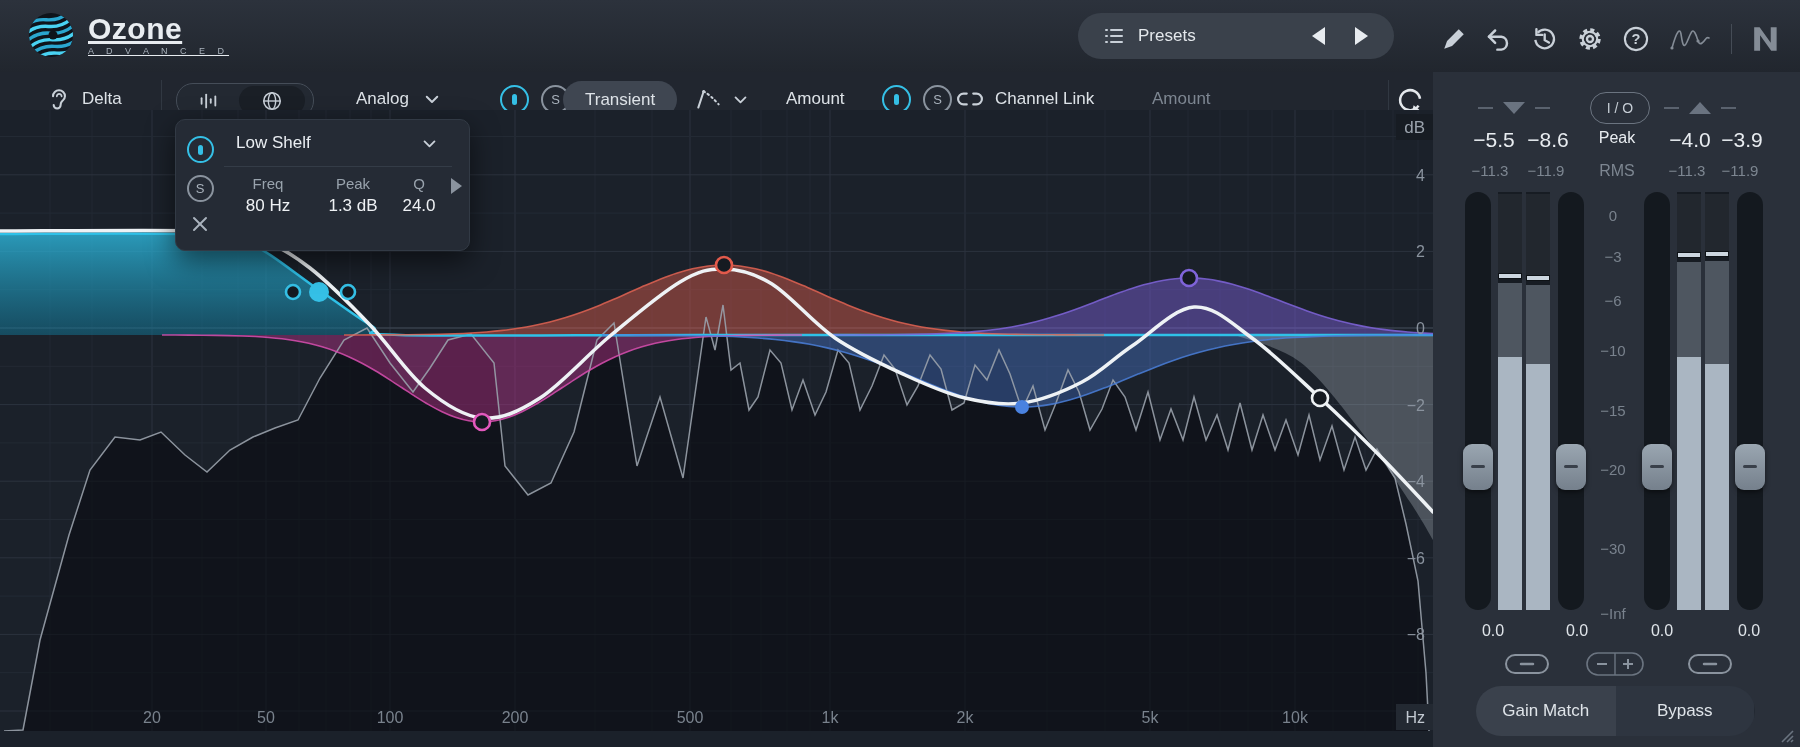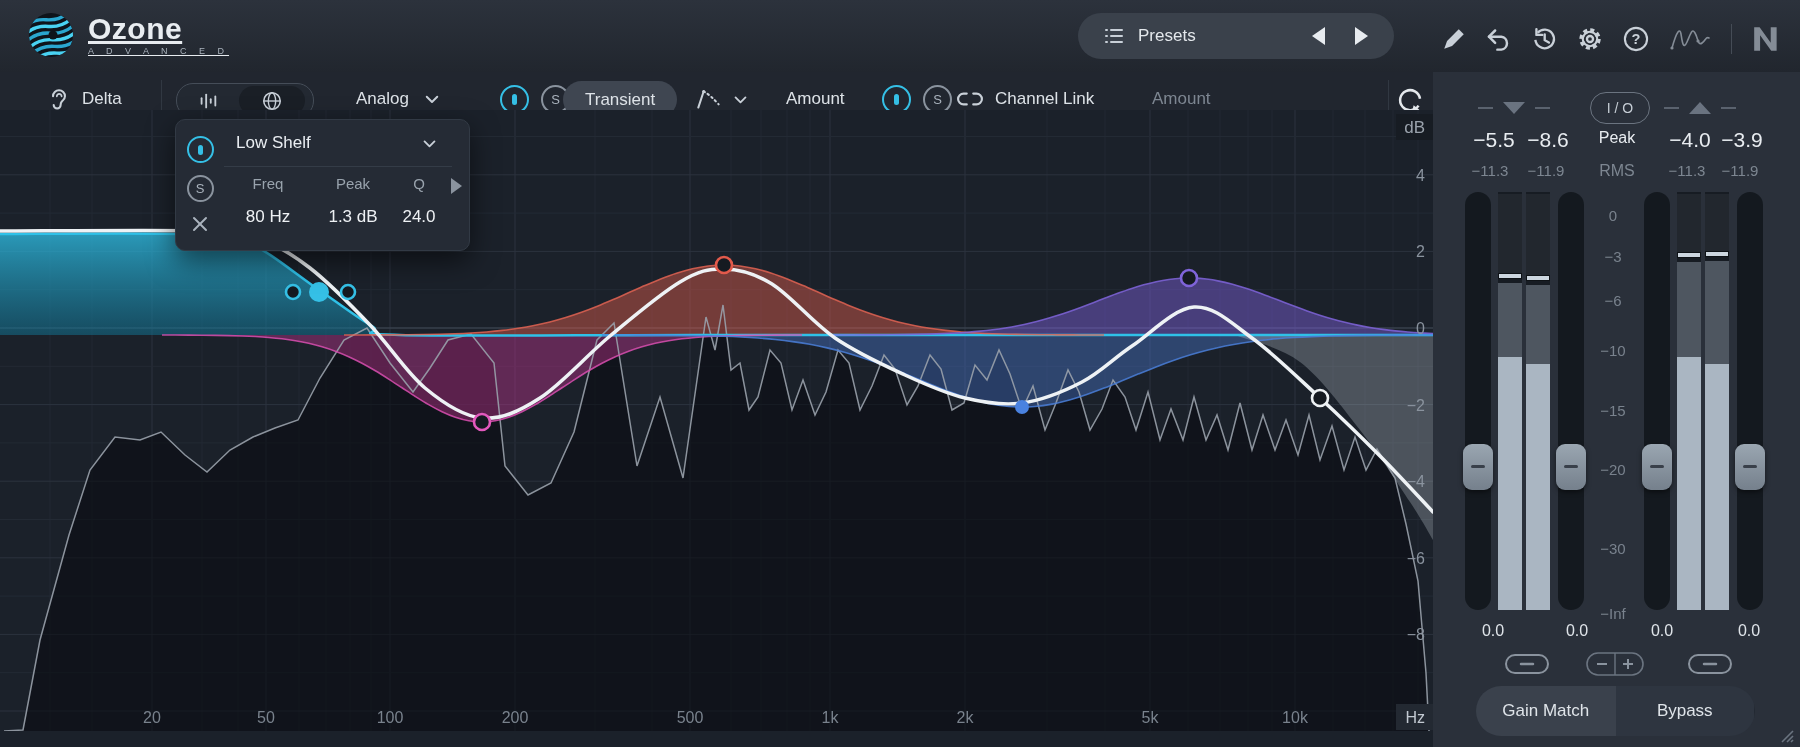--- a/index.html
+++ b/index.html
@@ -53,21 +53,21 @@
   .popup{position:absolute;left:175px;top:9px;width:293px;height:130px;border-radius:10px;
          background:#252b35;border:1px solid #323a45;box-shadow:0 10px 28px rgba(0,0,0,.55);z-index:5;}
   .pp-left{position:absolute;left:0;top:0;width:48px;height:130px;display:flex;flex-direction:column;
            align-items:center;justify-content:space-around;padding:10px 0;box-sizing:border-box;}
   .pp-main{position:absolute;left:48px;top:0;width:228px;height:130px;}
   .pp-title-row{height:46px;display:flex;align-items:center;border-bottom:1px solid #343c47;}
   .pp-title{font-size:17px;color:#e9edf1;margin-left:12px;flex:1;}
   .pp-table{display:flex;margin-top:8px;}
   .pp-col{text-align:center;}
   .pp-h{font-size:15px;color:#99a3ad;}
-  .pp-v{font-size:17px;color:#eef1f4;margin-top:15px;}
+  .pp-v{font-size:17px;color:#eef1f4;margin-top:4px;}
   .pp-arrow{position:absolute;right:7px;top:58px;width:0;height:0;
             border-top:8px solid transparent;border-bottom:8px solid transparent;border-left:11px solid #8a939e;}
   
   .panel{position:absolute;left:1433px;top:72px;width:367px;height:675px;background:#2a303a;}
   .pnl{position:absolute;}
   .tri-dn{width:0;height:0;border-left:11px solid transparent;border-right:11px solid transparent;border-top:12px solid #6a7380;}
   .tri-up{width:0;height:0;border-left:11px solid transparent;border-right:11px solid transparent;border-bottom:12px solid #6a7380;}
   .dash{width:15px;height:2px;background:#5a626e;}
   .tri-row{display:flex;align-items:center;gap:10px;}
   .io-pill{width:58px;height:30px;border-radius:16px;border:1.5px solid #6b7480;

